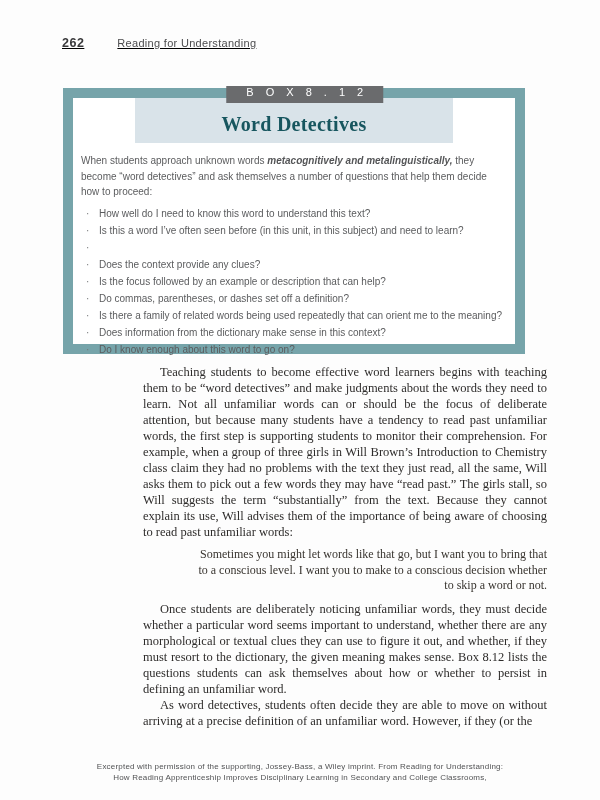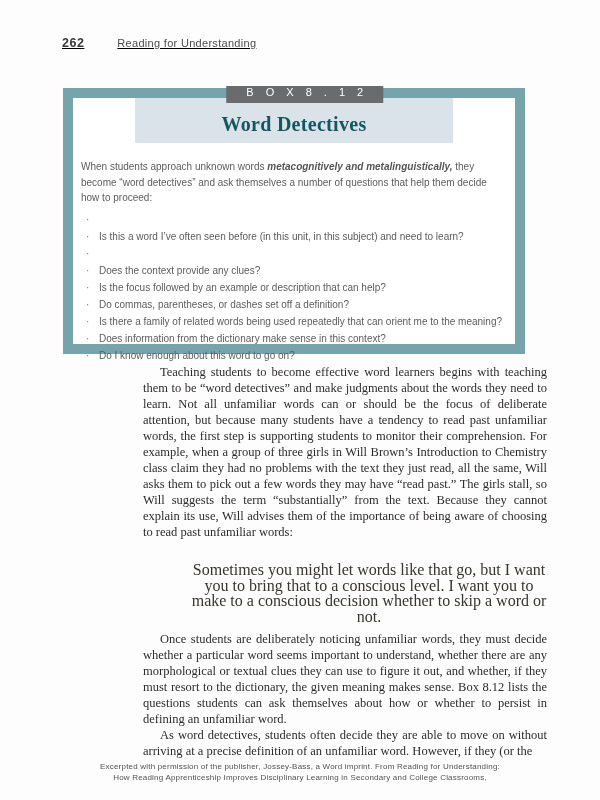--- a/index.html
+++ b/index.html
@@ -15,34 +15,34 @@
   
   .callout{position:absolute;left:63px;top:88px;width:462px;height:266px;
     box-sizing:border-box;border:10px solid #76a4aa;background:#ffffff;}
   .box-tab{position:absolute;top:-12px;left:50%;transform:translateX(-50%);
     background:#6a6b6d;color:#ffffff;font-size:11px;letter-spacing:4.5px;
     padding:0 16px 5px 20px;white-space:nowrap;margin-left:11px;}
   .box-band{width:318px;height:45px;margin:0 auto;background:#d9e3e9;
     display:flex;align-items:flex-end;justify-content:center;}
   .box-title{font-family:"Liberation Serif", serif;font-weight:bold;font-size:20px;
     color:#17565f;letter-spacing:.3px;padding-bottom:7px;}
-  .box-content{padding:16px 9px 0 8px;}
+  .box-content{padding:10px 9px 0 8px;}
   .box-intro{font-size:10px;line-height:15.5px;color:#5b5c5e;}
   .box-intro em{font-style:italic;font-weight:600;color:#545557;}
   .questions{list-style:none;margin:7px 0 0 0;padding:0;}
   .questions li{display:flex;font-size:10px;line-height:13px;margin-bottom:4px;color:#5b5c5e;}
   .qdot{width:13px;padding-left:5px;flex-shrink:0;color:#76777a;}
 
   
   .body-col{position:absolute;left:143px;top:364px;width:404px;
     font-family:Liberation Serif, serif;font-size:12.5px;line-height:16px;
     color:#2e2c2b;text-align:justify;}
   .body-col p{margin:0;text-indent:17px;}
-  .blockquote{margin:22px 0 7px 48px;font-size:16px;line-height:15.5px;
-    text-align:center;text-indent:0;color:#38342f;}
+  .blockquote{margin:7px 0 7px 48px;font-size:12px;line-height:15.5px;
+    text-align:right;text-indent:0;color:#38342f;}
 
   
   .footer{position:absolute;top:761px;left:0;width:600px;text-align:center;
     font-size:8px;line-height:11px;color:#515254;letter-spacing:.2px;}
 </style>
 </head>
 <body>
 
 <div class="page-header">
   <span class="page-num">262</span>
@@ -52,20 +52,21 @@
 <div class="callout">
   <div class="box-tab">B O X   8 . 1 2</div>
   <div class="box-band">
     <div class="box-title">Word Detectives</div>
   </div>
   <div class="box-content">
     <div class="box-intro"><span>When students approach unknown words </span><em>metacognitively and metalinguistically,</em><span> they become “word detectives” and ask themselves a number of questions that help them decide how to proceed:</span></div>
     <ul class="questions">
       <li>
           <span class="qdot">·</span>
+          <span>How well do I need to know this word to understand this text?</span>
         </li>
       <li>
           <span class="qdot">·</span>
           <span>Is this a word I’ve often seen before (in this unit, in this subject) and need to learn?</span>
         </li>
       <li>
           <span class="qdot">·</span>
         </li>
       <li>
           <span class="qdot">·</span>
@@ -96,15 +97,15 @@
 </div>
 
 <div class="body-col">
   <p>Teaching students to become effective word learners begins with teaching them to be “word detectives” and make judgments about the words they need to learn. Not all unfamiliar words can or should be the focus of deliberate attention, but because many students have a tendency to read past unfamiliar words, the first step is supporting students to monitor their comprehension. For example, when a group of three girls in Will Brown’s Introduction to Chemistry class claim they had no problems with the text they just read, all the same, Will asks them to pick out a few words they may have “read past.” The girls stall, so Will suggests the term “substantially” from the text. Because they cannot explain its use, Will advises them of the importance of being aware of choosing to read past unfamiliar words:</p>
   <div class="blockquote">Sometimes you might let words like that go, but I want you to bring that to a conscious level. I want you to make to a conscious decision whether to skip a word or not.</div>
   <p>Once students are deliberately noticing unfamiliar words, they must decide whether a particular word seems important to understand, whether there are any morphological or textual clues they can use to figure it out, and whether, if they must resort to the dictionary, the given meaning makes sense. Box 8.12 lists the questions students can ask themselves about how or whether to persist in defining an unfamiliar word.</p>
   <p>As word detectives, students often decide they are able to move on without arriving at a precise definition of an unfamiliar word. However, if they (or the</p>
 </div>
 
 <div class="footer">
-  <div>Excerpted with permission of the publisher, Jossey-Bass, a Word imprint. From Reading for Understanding:</div>
+  <div>Excerpted with permission of the supporting, Jossey-Bass, a Wiley imprint. From Reading for Understanding:</div>
   <div>How Reading Apprenticeship Improves Disciplinary Learning in Secondary and College Classrooms,</div>
 </div>
 
 </body></html>

